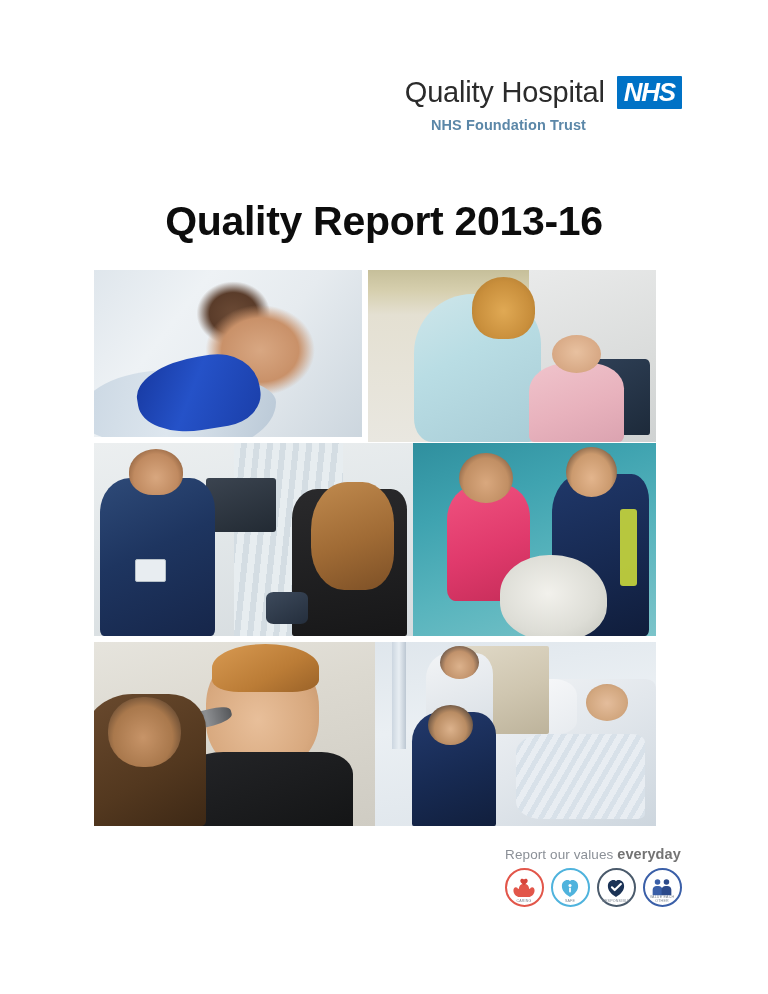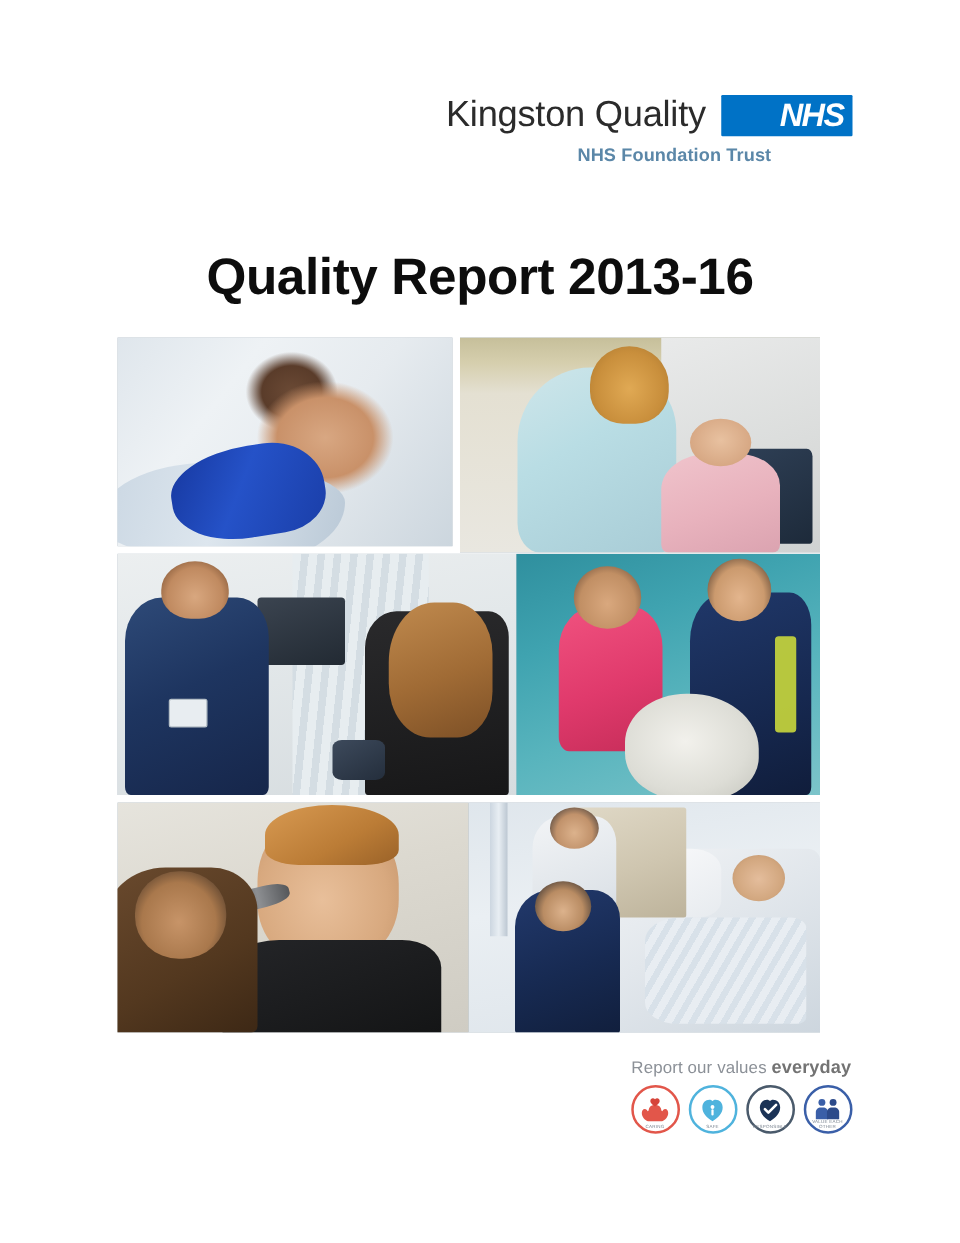--- a/index.html
+++ b/index.html
@@ -44,25 +44,24 @@
   }
   .nhs-box-text {
     font-family: "Liberation Sans", sans-serif;
     font-size: 26px;
     font-weight: bold;
     font-style: italic;
     color: #ffffff;
     letter-spacing: -1.2px;
     line-height: 1;
     display: block;
-    margin-left: 40px;
   }
   .trust-sub {
     margin-top: 9px;
-    margin-right: 65px;
+    margin-right: 96px;
     font-size: 14.5px;
     font-weight: bold;
     color: #5b87a8;
     letter-spacing: 0.1px;
     white-space: nowrap;
   }
 
   
   .doc-title {
     position: absolute;
@@ -371,21 +370,21 @@
     letter-spacing: .2px;
     color: #7a8490;
     text-transform: uppercase;
   }
 </style>
 </head>
 <body>
 
 <div class="logo-block">
   <div class="logo-row">
-    <span class="trust-name">Kingston Quality</span>
+    <span class="trust-name">Quality Hospital</span>
     <span class="nhs-box">
       <span class="nhs-box-text">NHS</span>
     </span>
   </div>
   <div class="trust-sub">NHS Foundation Trust</div>
 </div>
 
 <div class="doc-title">Quality Report 2013-16</div>
 
 <div class="collage">

